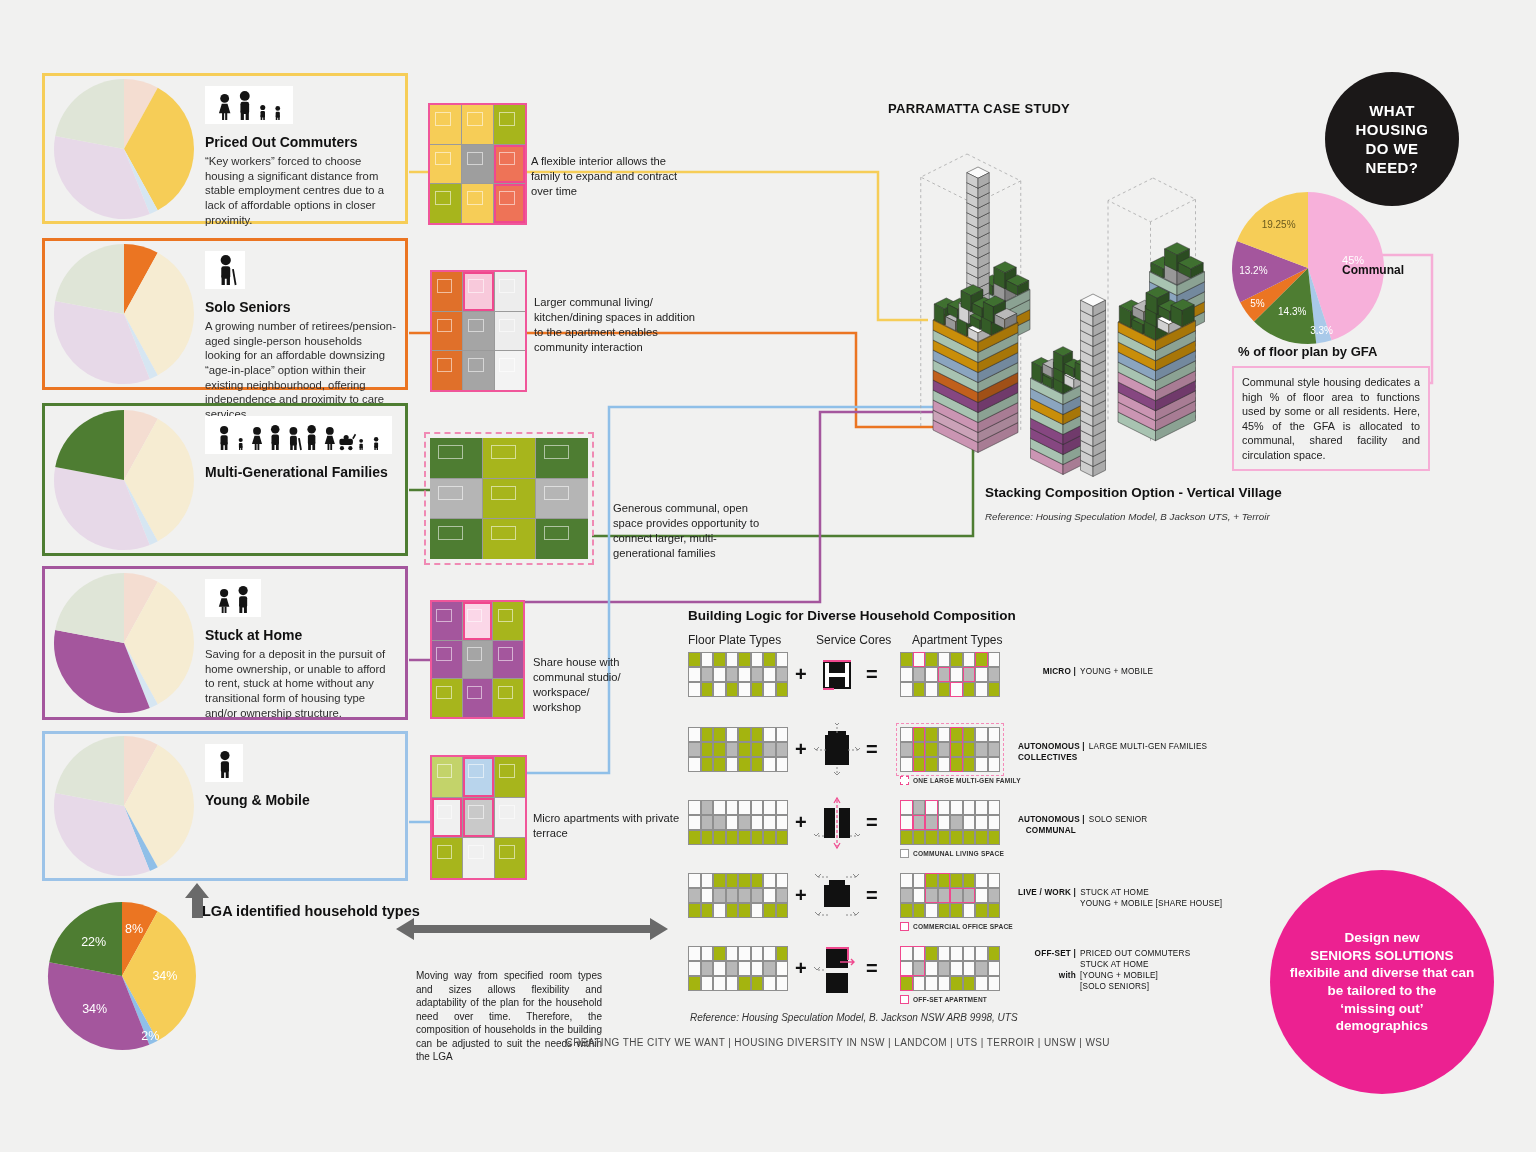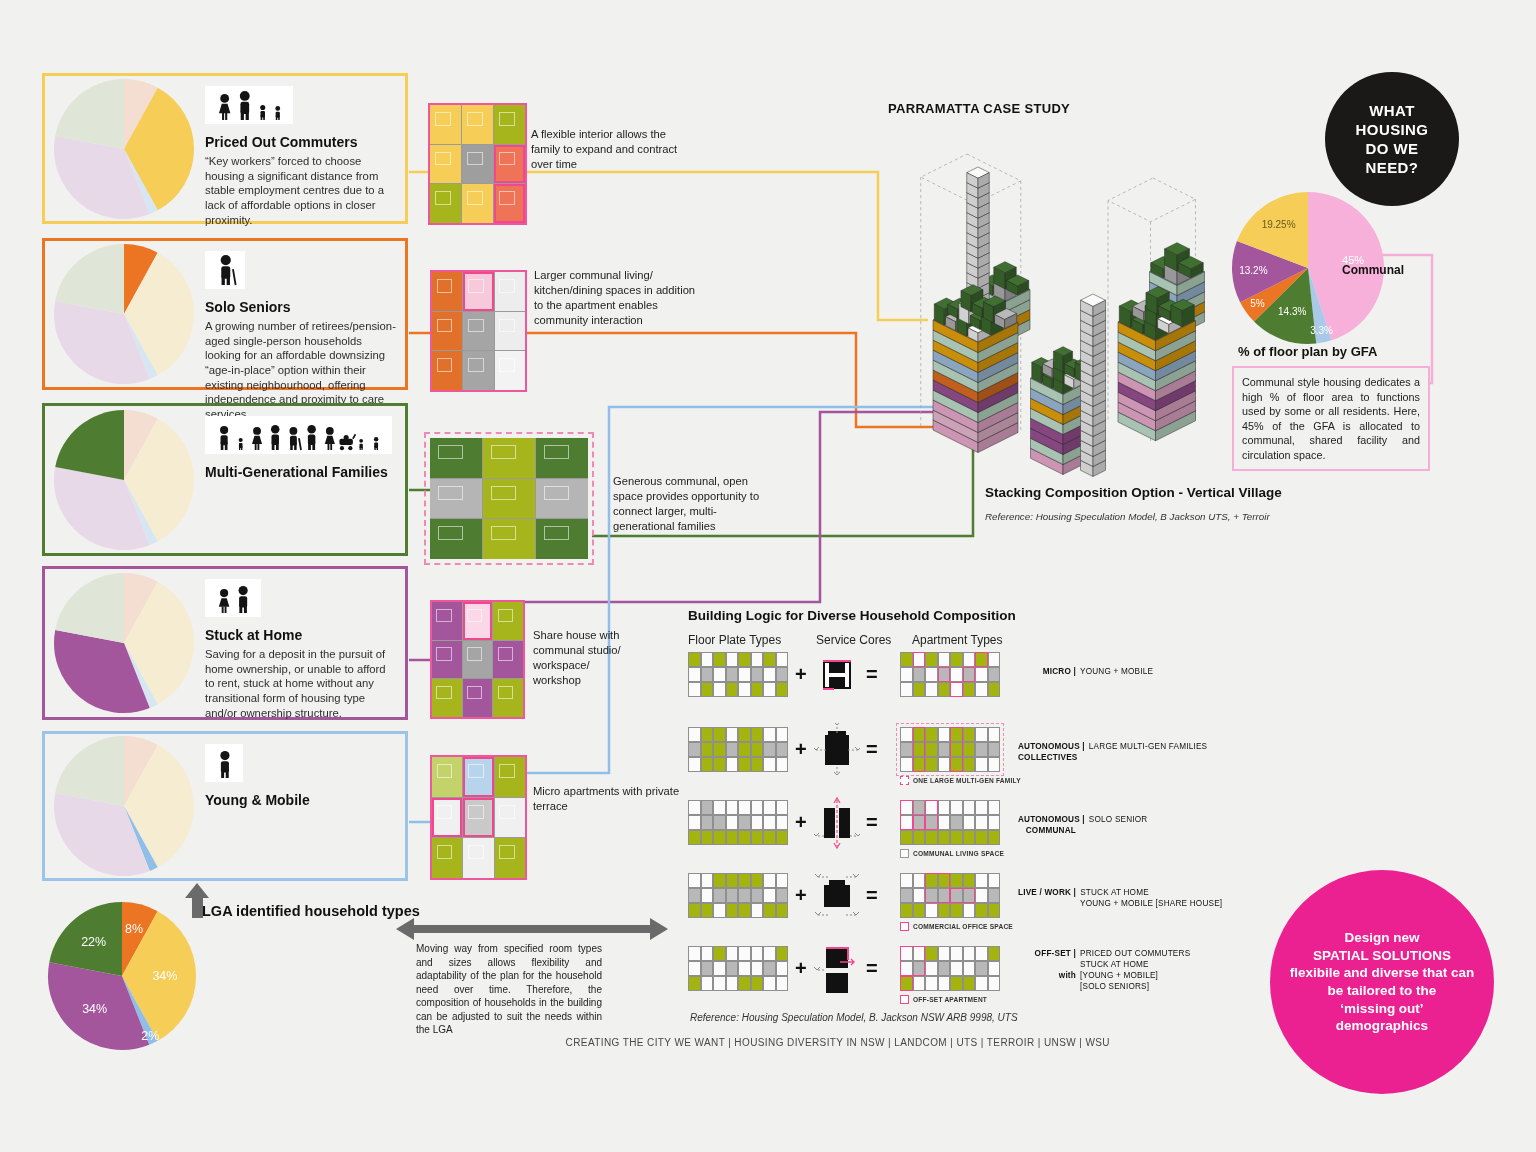--- a/index.html
+++ b/index.html
@@ -7,21 +7,21 @@
   .abs{position:absolute;}
   svg{display:block;}
   
   .hbox{position:absolute;left:42px;width:366px;border:3px solid #000;background:transparent;box-sizing:border-box;}
   .hbox .pie-wrap{position:absolute;left:6px;top:50%;transform:translateY(-50%);}
   .hbox .content{position:absolute;left:160px;right:8px;top:10px;}
   .icon-chip{display:inline-block;background:#ffffff;padding:2px 6px;margin-bottom:4px;}
   .hbox h3{margin:2px 0 4px 0;font-size:14px;font-weight:bold;color:#111;}
   .hbox p{margin:0;font-size:11.3px;line-height:1.3;color:#2e2e2e;}
   
-  .annot{position:absolute;font-size:11.2px;line-height:1.35;color:#222;}
+  .annot{position:absolute;font-size:11.2px;line-height:1.35;color:#222;margin-top:27px;}
   .para-just{text-align:justify;}
   
   .plan{position:absolute;display:grid;grid-template-columns:1fr 1fr 1fr;grid-template-rows:1fr 1fr 1fr;gap:1px;background:#9a9a9a;outline:2px solid #f0569a;}
   .plan.dashed{outline:2px dashed #f08ab4;outline-offset:4px;}
   .plan .cell{position:relative;}
   .plan .cell.pk{box-shadow:inset 0 0 0 2px #f0488e;}
   .plan .cell:after{content:"";position:absolute;left:15%;top:18%;width:45%;height:30%;border:1px solid rgba(255,255,255,.55);}
   
   .lga-title{position:absolute;font-size:14.5px;font-weight:bold;color:#111;}
   .lga-desc{position:absolute;font-size:11.5px;line-height:1.35;color:#2e2e2e;text-align:justify;}
@@ -1072,21 +1072,21 @@
         <div>WHAT</div>
         <div>HOUSING</div>
         <div>DO WE</div>
         <div>NEED?</div>
       </div>
   </div>
 
   <div class="big-circle" id="pink-circle" style="left:1270px;top:870px;width:224px;height:224px;background:#ec2191;z-index:2">
     <div class="t" id="pink-circle-text" style="font-size:13.5px;line-height:1.3">
         <div>Design new</div>
-        <div>SPATIAL SOLUTIONS</div>
+        <div>SENIORS SOLUTIONS</div>
         <div>flexibile and diverse that can</div>
         <div>be tailored to the</div>
         <div>‘missing out’</div>
         <div>demographics</div>
       </div>
   </div>
 
   <div class="footer" style="left:400px;top:1037px;width:710px;z-index:2">CREATING THE CITY WE WANT  |  HOUSING DIVERSITY IN NSW  |  LANDCOM  |  UTS  |  TERROIR | UNSW | WSU</div>
 </div>
 

